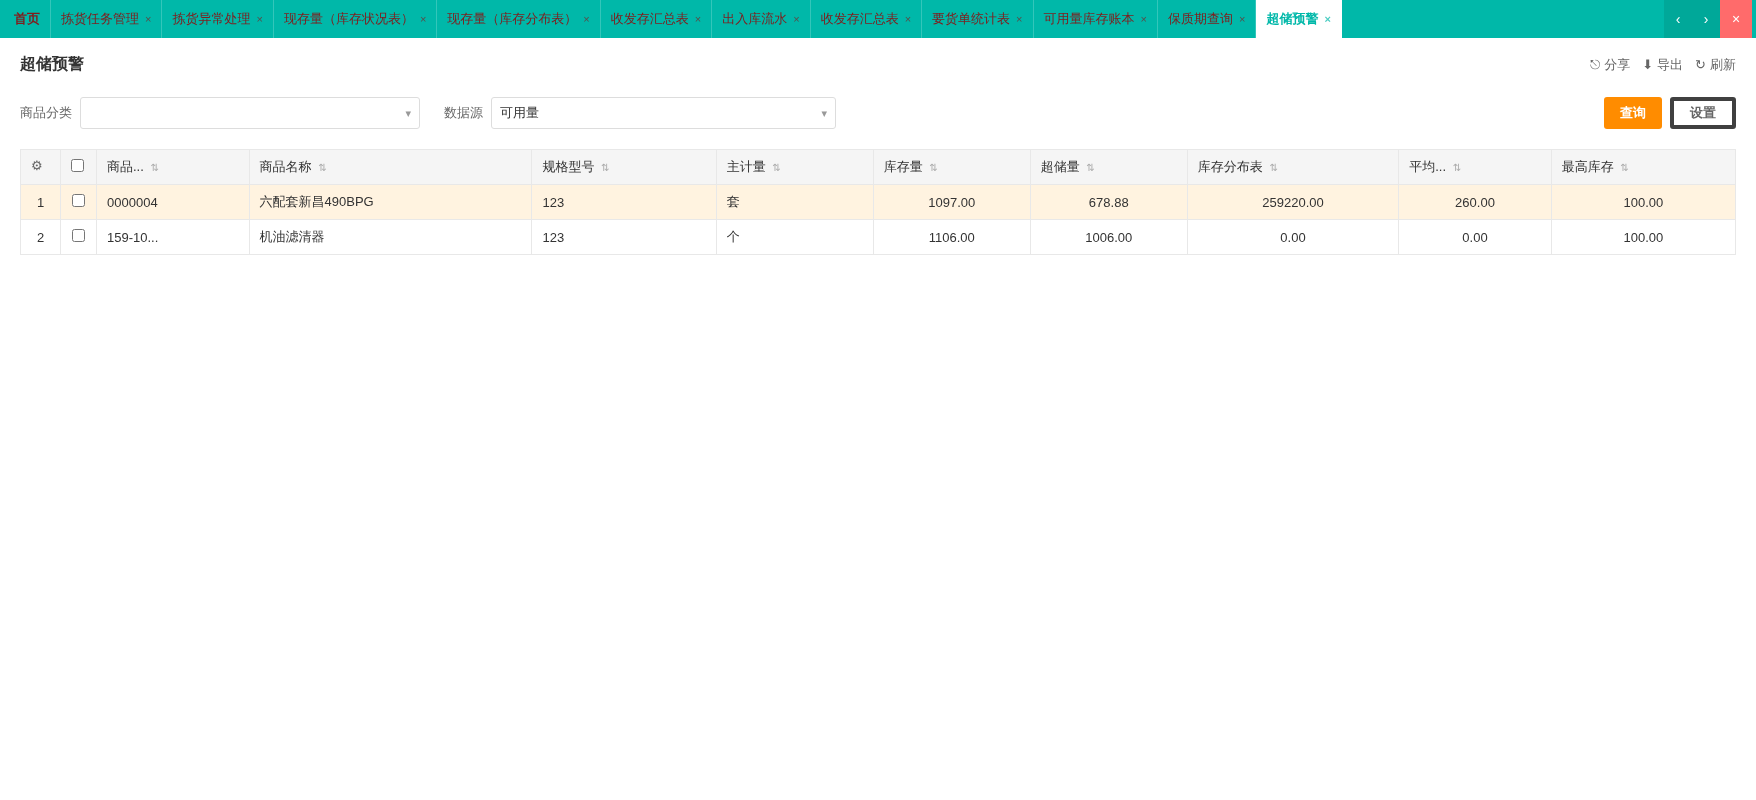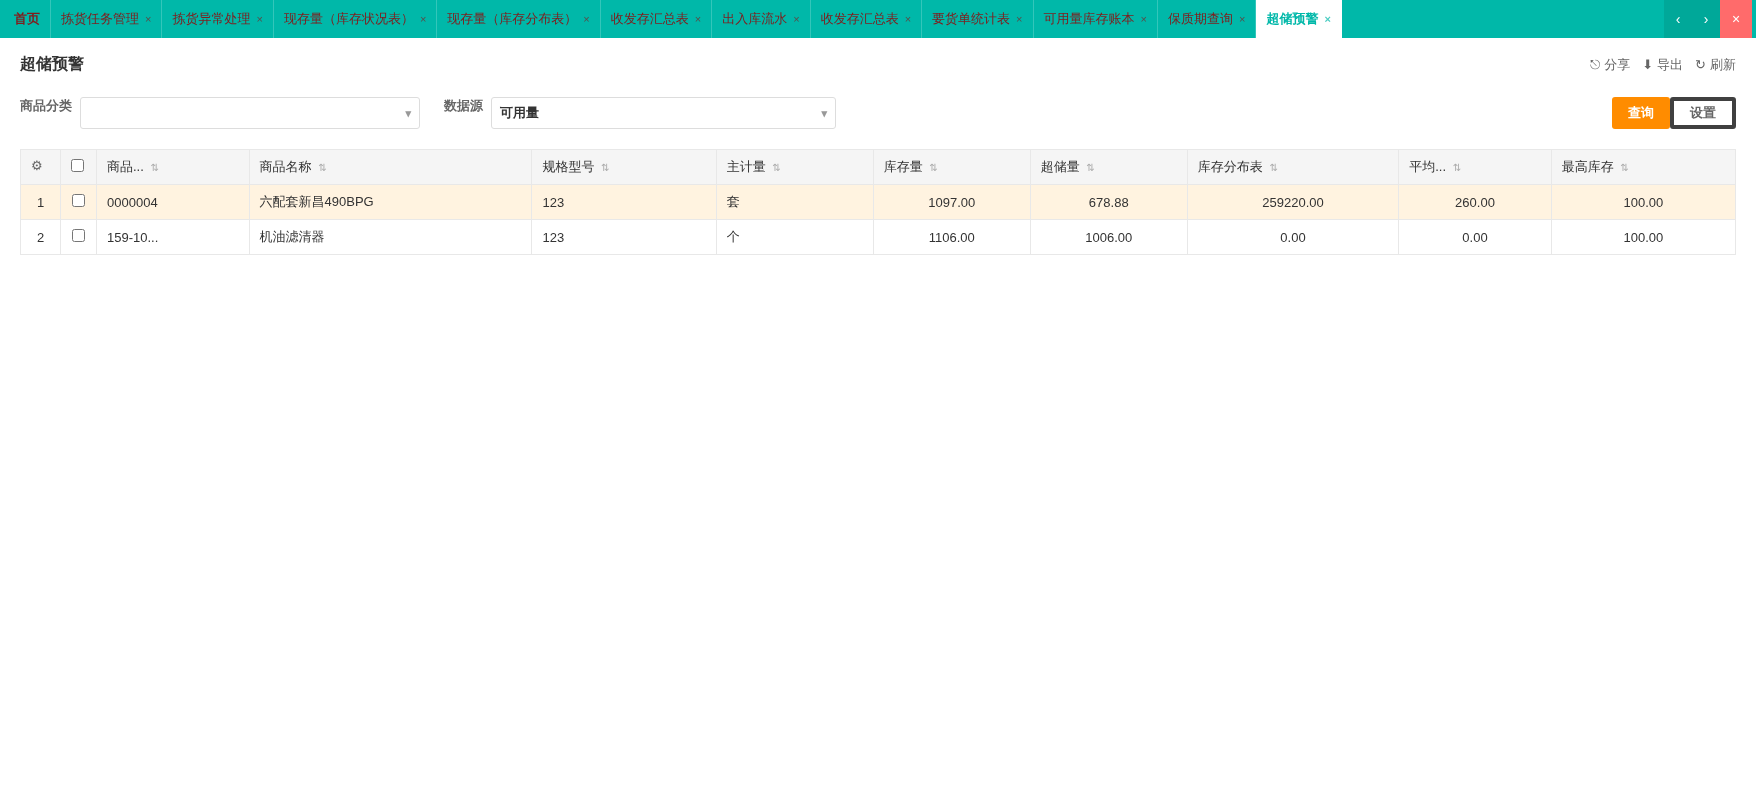--- a/index.html
+++ b/index.html
@@ -91,23 +91,22 @@
     
     .filter-row {
       display: flex;
       align-items: center;
       gap: 24px;
       margin-bottom: 12px;
       padding: 8px 0;
     }
     .filter-item {
       display: flex;
-      align-items: flex-start;
+      align-items: center;
       gap: 8px;
-      font-weight: bold;
     }
     .filter-label {
       color: #666;
       font-size: 13px;
       white-space: nowrap;
     }
     .filter-select {
       display: flex;
       align-items: center;
       justify-content: space-between;
@@ -140,20 +139,21 @@
     }
     .btn-settings {
       background: #fff;
       color: #666;
       border: 4px solid #404040;
     }
 
     .filter-actions {
       margin-left: auto;
       display: flex;
+      gap: 8px;
     }
 
     
     .data-table {
       width: 100%;
       border-collapse: collapse;
       font-size: 13px;
     }
     .data-table th {
       background: #f5f5f5;

